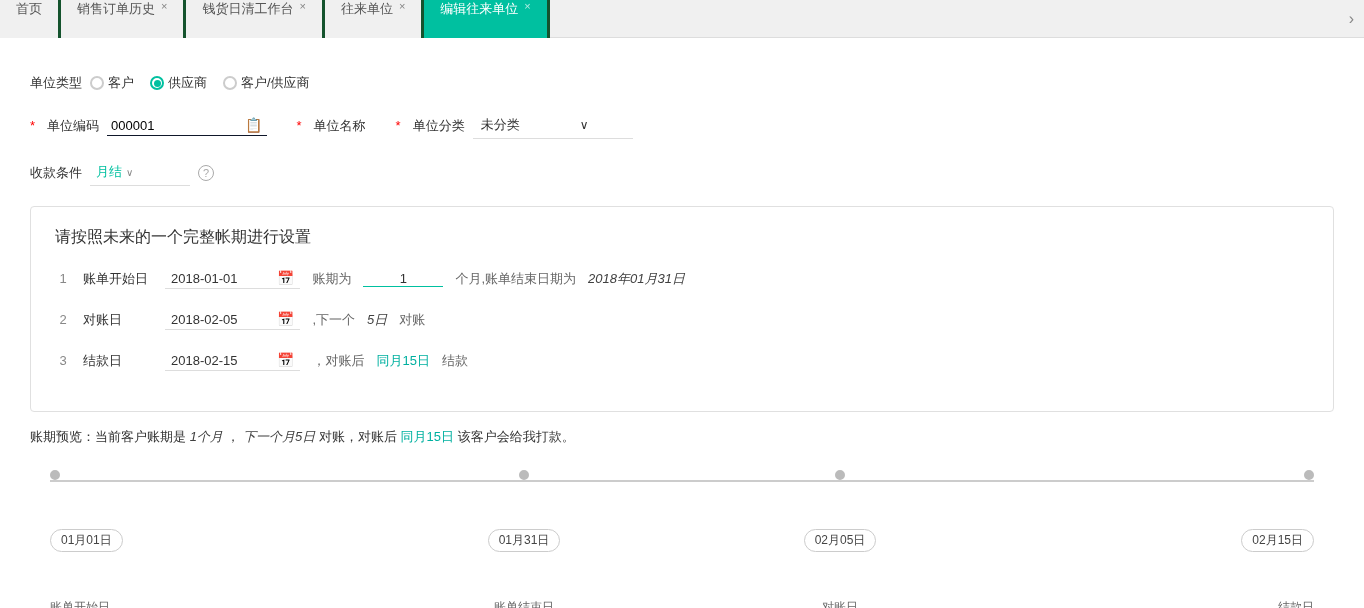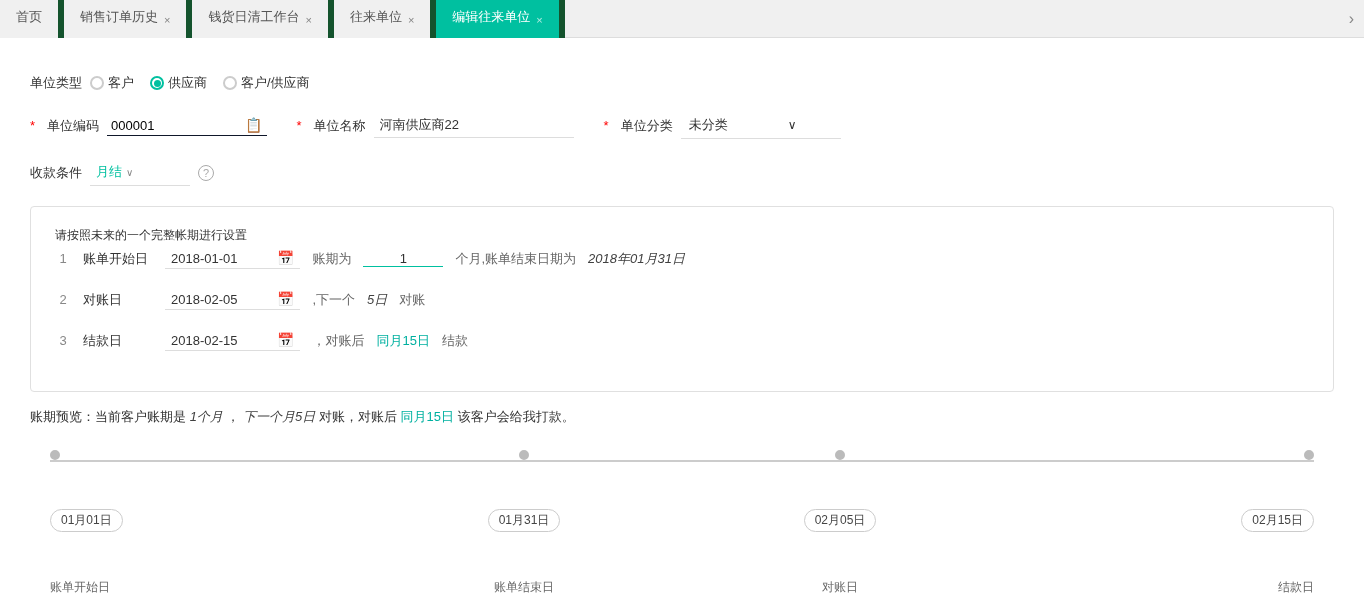--- a/index.html
+++ b/index.html
@@ -9,27 +9,27 @@
     .tab-bar {
       display: flex;
       align-items: center;
       background: #f0f0f0;
       border-bottom: 1px solid #ddd;
       height: 38px;
       padding-left: 0;
     }
     .tab {
       display: flex;
-      align-items: flex-end;
-      padding: 12px 16px;
+      align-items: flex-start;
+      padding: 0 16px;
       height: 38px;
       cursor: pointer;
       font-size: 13px;
       color: #555;
-      border-right: 6px solid #14532d;
+      border-right: 3px solid #14532d;
       background: #f0f0f0;
       white-space: nowrap;
       gap: 6px;
     }
     .tab.active {
       background: #00c0a0;
       color: #fff;
     }
     .tab .close-icon {
       font-size: 11px;
@@ -180,23 +180,23 @@
     }
 
     
     .period-box {
       border: 1px solid #e0e0e0;
       border-radius: 4px;
       padding: 20px 24px;
       margin-bottom: 16px;
     }
     .period-box-title {
-      font-size: 12px;
-      color: #333;
-      margin-bottom: 4px;
+      font-size: 16px;
+      color: #333;
+      margin-bottom: 20px;
     }
     .period-row {
       display: flex;
       align-items: center;
       margin-bottom: 20px;
       gap: 12px;
     }
     .period-num {
       color: #888;
       width: 16px;
@@ -351,21 +351,20 @@
       <span class="required-star">*</span>
       <span class="form-label">单位编码</span>
       <div class="field-with-icon">
         <input type="text" value="000001" style="width: 130px;">
         <span class="calendar-icon">📋</span>
       </div>
     </div>
     <div class="form-group">
       <span class="required-star">*</span>
       <span class="form-label">单位名称</span>
-      <input type="text" class="input-field input-field-wide" value="河南供应商22" style="">
     </div>
     <div class="form-group">
       <span class="required-star">*</span>
       <span class="form-label">单位分类</span>
       <div class="category-select">
         <span class="category-text">未分类</span>
         <span class="chevron-down">∨</span>
       </div>
     </div>
   </div>

